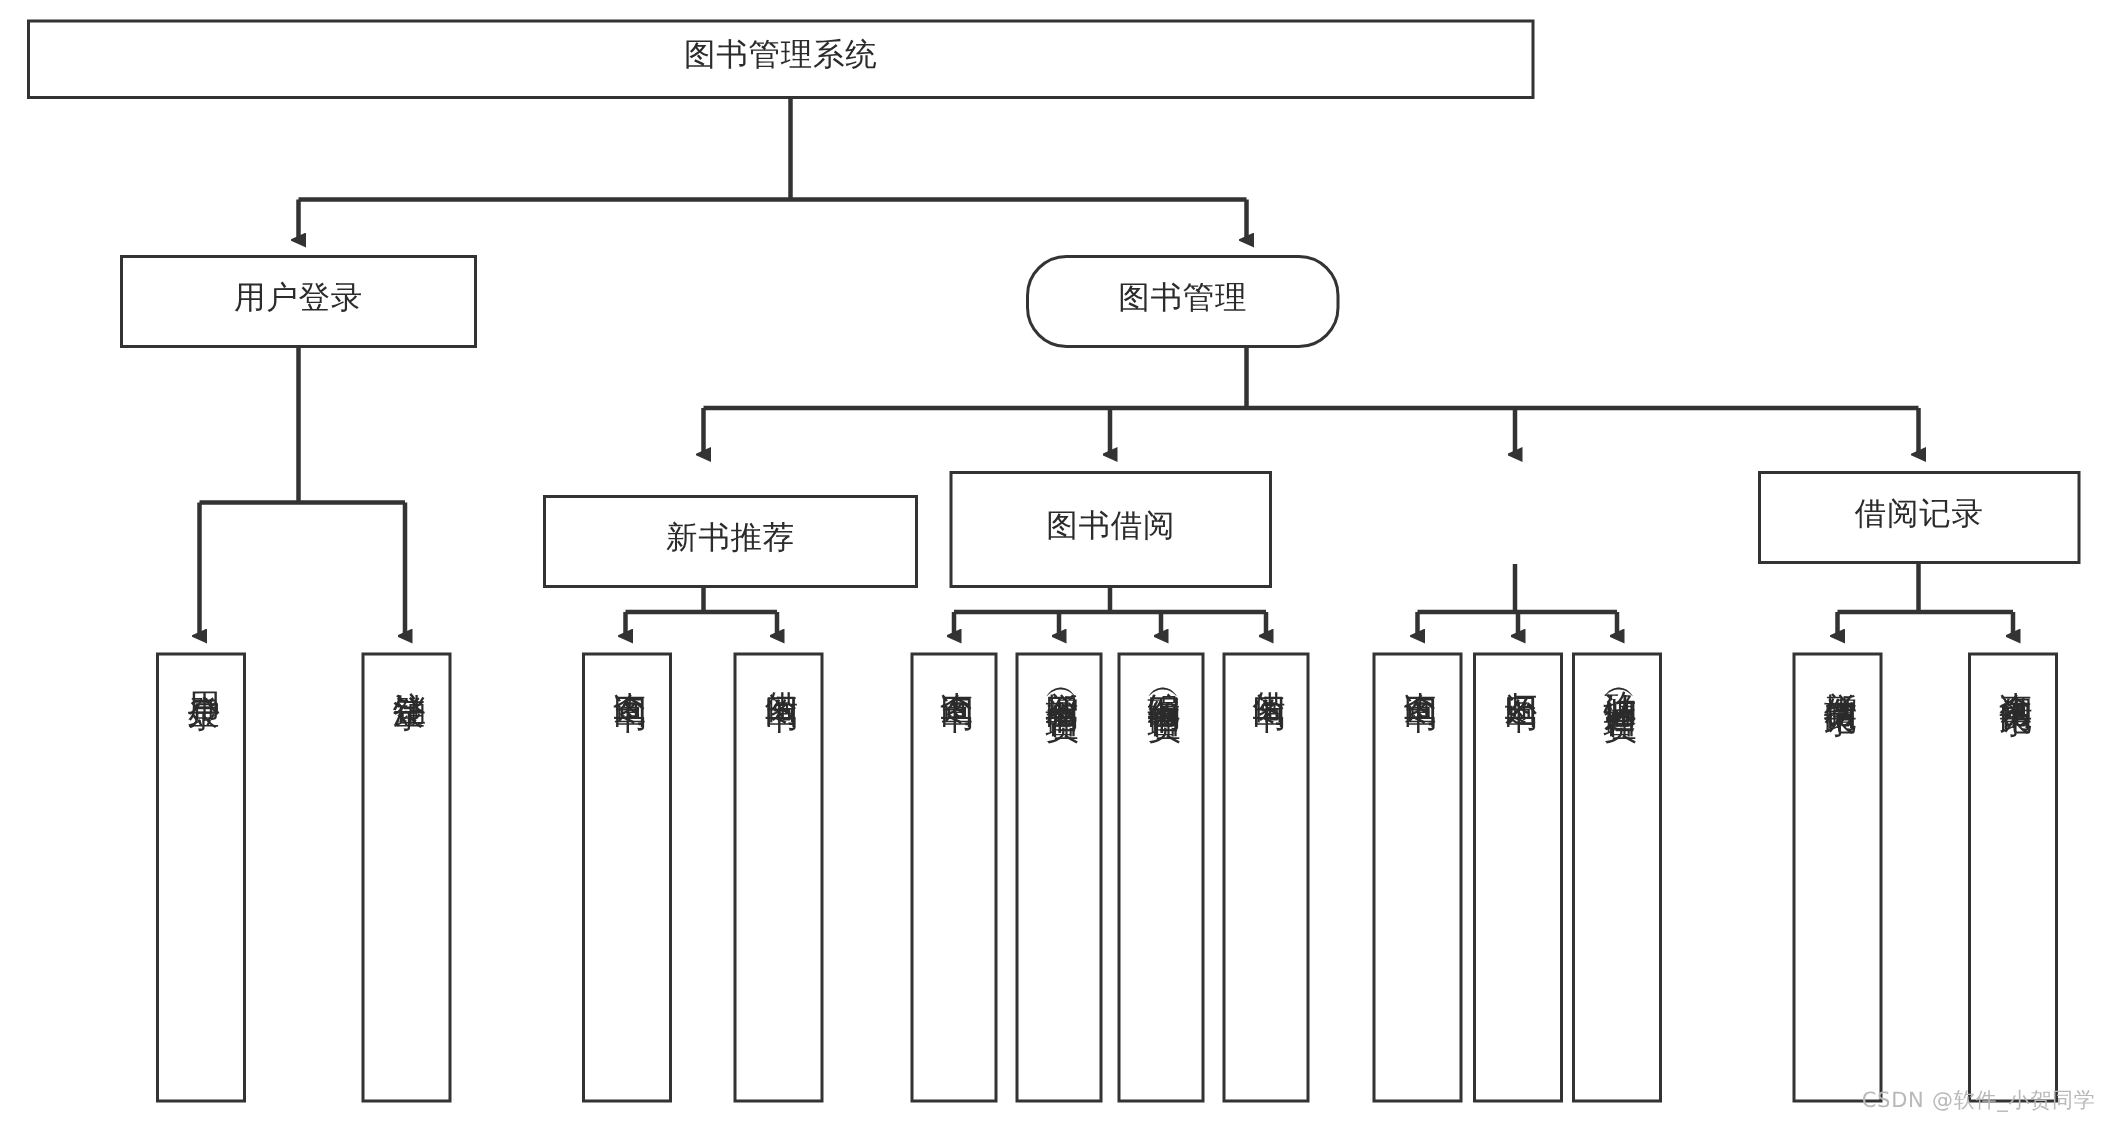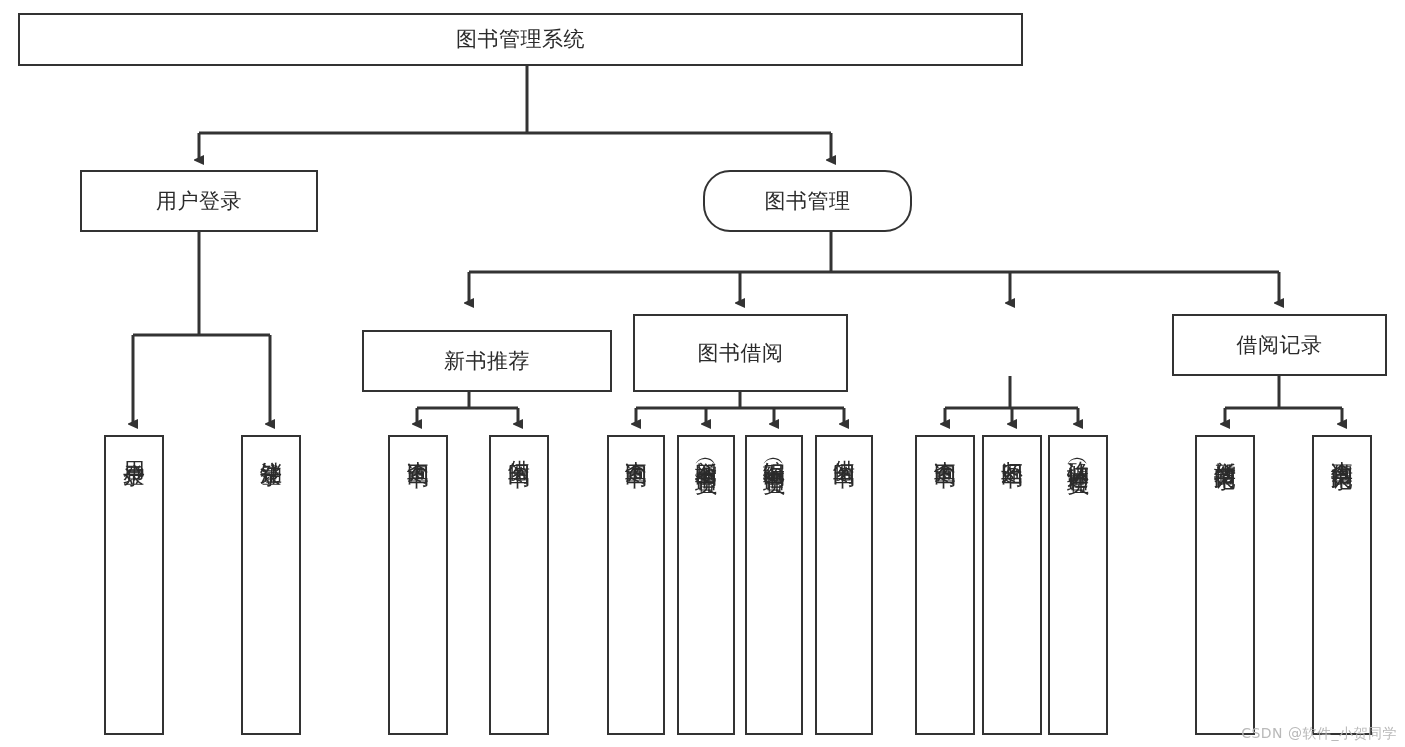--- a/index.html
+++ b/index.html
@@ -31,20 +31,21 @@
     display: flex;
     align-items: center;
     justify-content: center;
     color: #2b2b2b;
   }
   .node .lbl {
     display: block;
     text-align: right;
     line-height: 1.15;
     color: #2b2b2b;
+    font-family: Liberation Mono, monospace;
   }
   
   .node.h .lbl {
     font-size: 21px;
     letter-spacing: 0.5px;
     white-space: nowrap;
   }
   .node.root .lbl { font-size: 21px; }
   
   .node.v {
@@ -125,21 +126,21 @@
     </g>
   </svg>
 
   <div class="node h root" style="left:18px; top:13px; width:1005px; height:53px;">
     <span class="lbl">图书管理系统</span>
   </div>
 
   <div class="node h" style="left:80px; top:170px; width:238px; height:62px;">
     <span class="lbl">用户登录</span>
   </div>
-  <div class="node h" style="left:703px; top:170px; width:209px; height:62px;border-radius:27px;">
+  <div class="node h" style="left:684px; top:170px; width:209px; height:62px;border-radius:27px;">
     <span class="lbl">图书管理</span>
   </div>
 
   <div class="node h" style="left:362px; top:330px; width:250px; height:62px;">
     <span class="lbl">新书推荐</span>
   </div>
   <div class="node h" style="left:633px; top:314px; width:215px; height:78px;">
     <span class="lbl">图书借阅</span>
   </div>
   <div class="node h" style="left:1172px; top:314px; width:215px; height:62px;">

